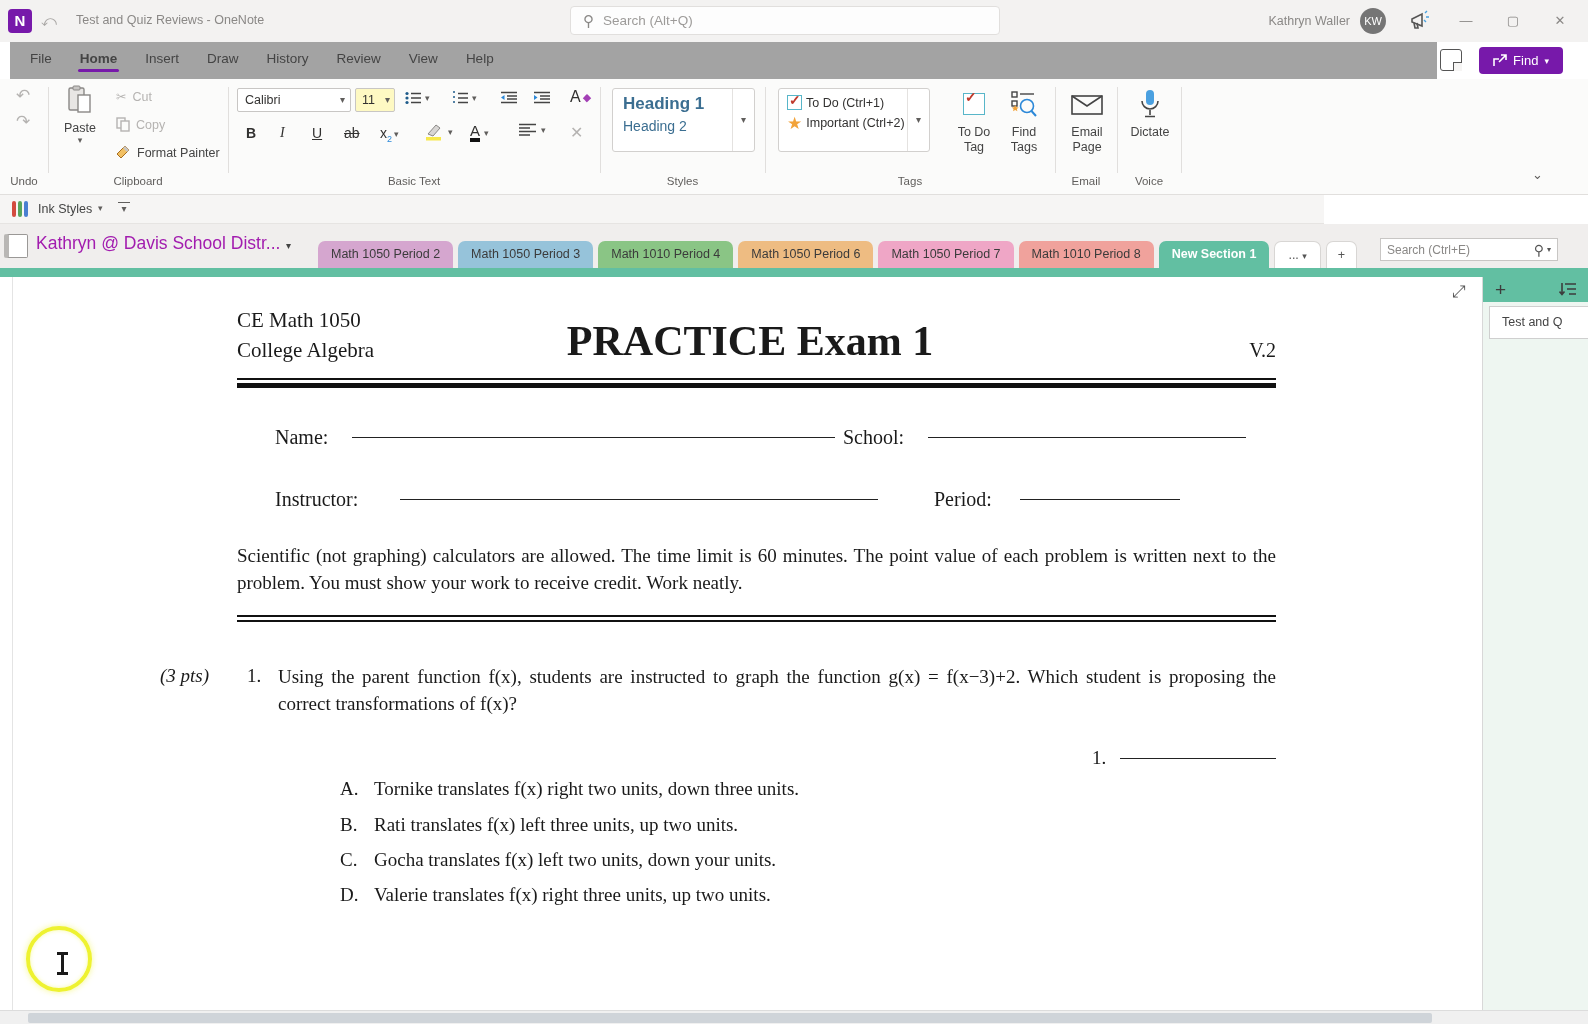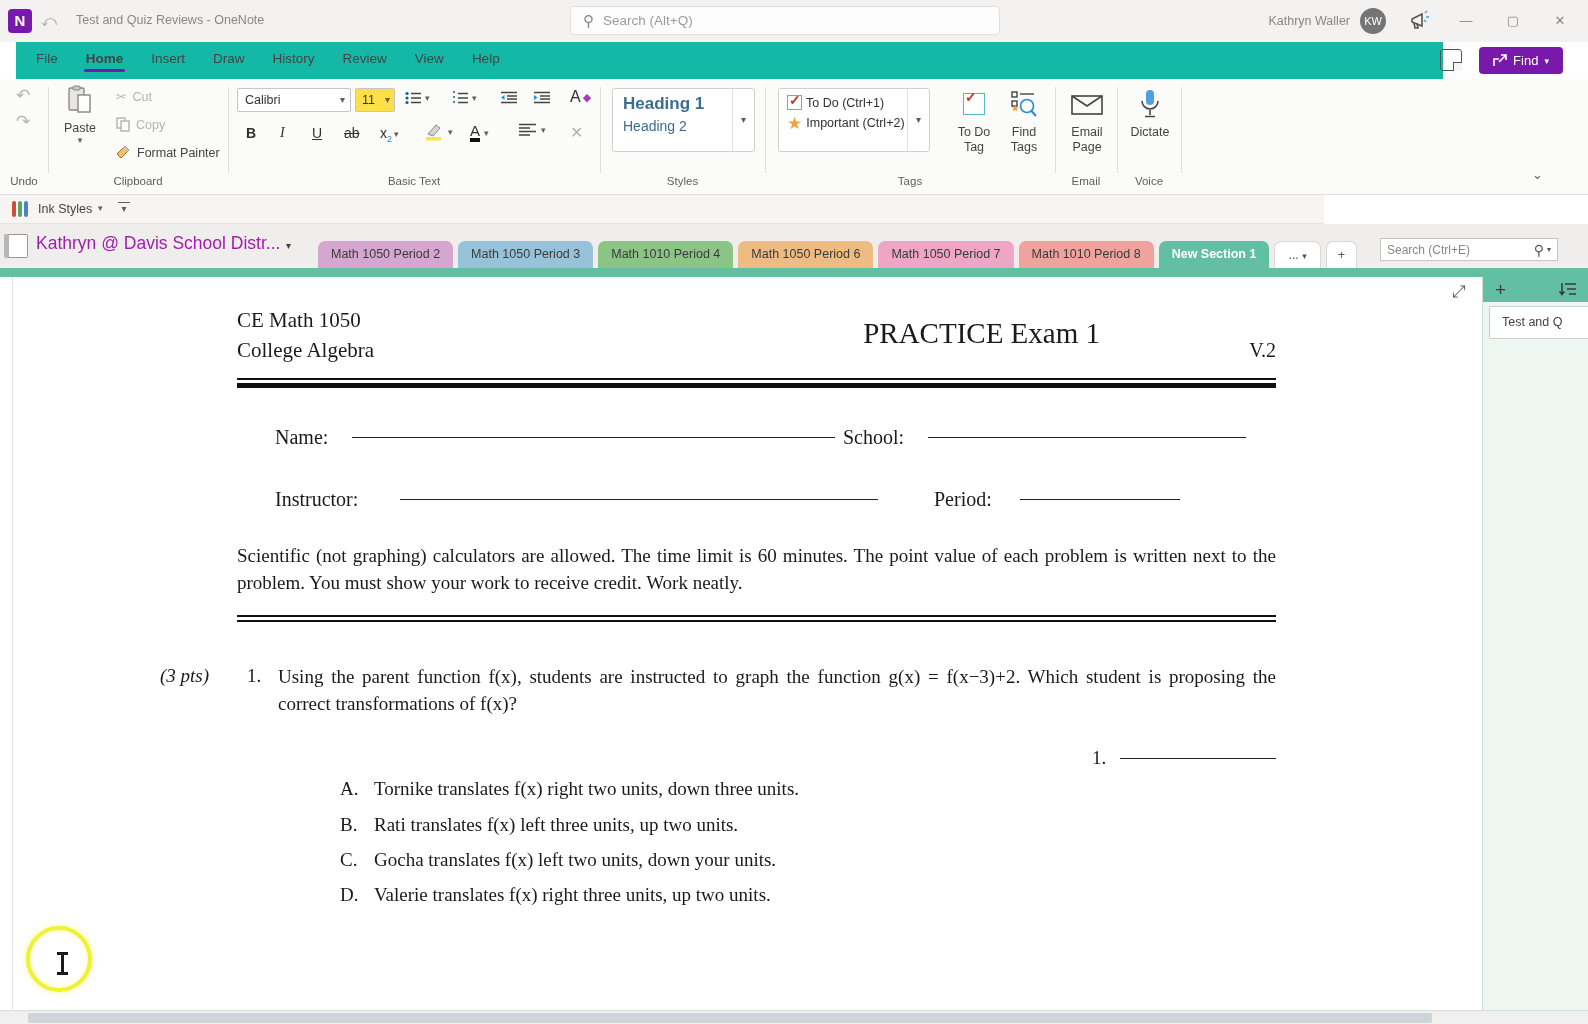--- a/index.html
+++ b/index.html
@@ -11,40 +11,40 @@
   .app-title { position:absolute; left:76px; top:13px; font-size:12.5px; color:#8a8886; }
   .tb-search { position:absolute; left:570px; top:6px; width:430px; height:29px; background:#fdfdfd; border:1px solid #e1dfdd; border-radius:4px; display:flex; align-items:center; padding:0 12px; gap:9px; }
   .tb-search .mag { color:#8a8886; font-size:15px; }
   .tb-search input { border:none; outline:none; background:transparent; font-size:13.5px; color:#605e5c; width:100%; }
   .tb-search input::placeholder { color:#9d9b99; }
   .user-name { position:absolute; left:1258px; top:14px; font-size:12.5px; color:#8a8886; width:92px; text-align:right; }
   .avatar { position:absolute; left:1360px; top:8px; width:26px; height:26px; border-radius:50%; background:#757575; color:#fff; font-size:11px; text-align:center; line-height:26px; }
   .megaphone { position:absolute; left:1408px; top:10px; width:24px; height:22px; }
   .win-btn { position:absolute; top:0; width:46px; height:42px; text-align:center; line-height:42px; color:#8a8886; font-size:13px; }
   
-  .menubar { position:absolute; left:16px; top:42px; width:1427px; height:37px; background:#14b8a6; }
+  .menubar { position:absolute; left:10px; top:42px; width:1427px; height:37px; background:#a3a3a3; }
   .menu-item { float:left; font-size:13.5px; color:#444; padding:9px 14px 8px; position:relative; }
   .menu-item.active { color:#444; font-weight:bold; }
   .menu-item.active::after { content:""; position:absolute; left:12px; right:12px; bottom:2px; height:3px; background:#7719aa; border-radius:2px; }
   .feed-icon { position:absolute; left:1440px; top:49px; width:22px; height:22px; border:1.6px solid #555; border-radius:3px; }
   .feed-icon::after { content:""; position:absolute; right:-1px; bottom:-1px; width:8px; height:8px; background:#f6f5f4; border-left:1.6px solid #555; border-top:1.6px solid #555; }
   .share-btn { position:absolute; left:1479px; top:47px; width:84px; height:27px; background:#7719aa; border-radius:4px; color:#fff; font-size:13px; display:flex; align-items:center; justify-content:center; gap:6px; }
   
   .ribbon { position:absolute; left:0; top:79px; width:1588px; height:116px; background:#fbfbfa; border-bottom:1px solid #e1dfdd; }
   .rb-sep { position:absolute; top:8px; height:86px; width:1px; background:#e1dfdd; }
   .rb-label { position:absolute; top:96px; font-size:11.5px; color:#605e5c; text-align:center; }
   .undo-ic { position:absolute; font-size:17px; color:#b5b3b1; }
   .paste { position:absolute; left:58px; top:6px; width:44px; text-align:center; font-size:12.5px; color:#444; }
   .paste .clip { margin:0 auto 3px; }
   .small-cmd { position:absolute; display:flex; align-items:center; gap:6px; font-size:12.5px; }
   .gray { color:#b5b3b1; }
   .dark { color:#444; }
   .fontbox { position:absolute; left:237px; top:9px; width:114px; height:24px; border:1px solid #c8c6c4; border-radius:2px; background:#fff; font-size:12.5px; color:#323130; line-height:22px; padding:0 7px; }
   .fontbox .chev { position:absolute; right:5px; top:0; color:#605e5c; font-size:10px; }
-  .sizebox { position:absolute; left:355px; top:9px; width:40px; height:24px; border:1px solid #c8c6c4; border-radius:2px; background:#fde047; font-size:12.5px; color:#323130; line-height:22px; padding:0 6px; }
+  .sizebox { position:absolute; left:355px; top:9px; width:40px; height:24px; border:1px solid #c8c6c4; border-radius:2px; background:#fef9c3; font-size:12.5px; color:#323130; line-height:22px; padding:0 6px; }
   .tglyph { font-size:14px; color:#323130; }
   .chev-s { font-size:9px; color:#605e5c; }
   .styles-gallery { position:absolute; left:612px; top:9px; width:143px; height:64px; border:1px solid #d2d0ce; border-radius:3px; background:#fff; }
   .styles-gallery .h1 { font-size:17px; color:#3b6e91; font-weight:600; padding:5px 0 2px 10px; }
   .styles-gallery .h2 { font-size:14px; color:#3b6e91; padding:2px 0 0 10px; }
   .gal-chev { position:absolute; right:0; top:0; bottom:0; width:22px; border-left:1px solid #e4e2e0; color:#605e5c; font-size:10px; text-align:center; line-height:62px; }
   .tags-gallery { position:absolute; left:778px; top:9px; width:152px; height:64px; border:1px solid #d2d0ce; border-radius:3px; background:#fff; }
   .tag-row { display:flex; align-items:center; gap:4px; padding:6px 0 0 8px; font-size:12.5px; color:#323130; }
   .cbx { width:15px; height:15px; border:1.5px solid #58b6c9; background:#fff; position:relative; flex:none; }
   .cbx::after { content:"✓"; position:absolute; left:1px; top:-4px; color:#c0392b; font-size:14px; font-weight:bold; }
@@ -78,21 +78,21 @@
   .canvas { position:absolute; left:0; top:277px; width:1482px; height:733px; background:#fff; }
   .page-edge { position:absolute; left:12px; top:0; bottom:0; width:1px; background:#e4e4e4; }
   .expand-ic { position:absolute; left:1452px; top:5px; font-size:17px; color:#555; }
   .sidebar { position:absolute; left:1482px; top:277px; width:106px; height:733px; background:#eef6f1; border-left:1px solid #d8d8d8; }
   .sb-head { position:absolute; left:0; top:0; width:106px; height:25px; display:flex; align-items:center; justify-content:space-between; padding:0 12px; }
   .sb-plus { font-size:19px; color:#3d3d3d; }
   .page-item { position:absolute; left:6px; top:29px; width:100px; height:33px; background:#fff; border:1px solid #cfcfcf; border-right:none; font-size:12.5px; color:#444; line-height:31px; padding-left:12px; }
   
   .doc { position:absolute; left:0; top:0; width:1482px; height:733px; font-family:"Liberation Serif","DejaVu Serif",serif; color:#1a1a1a; }
   .course { position:absolute; left:237px; top:28px; font-size:21px; line-height:30px; }
-  .exam-title { position:absolute; left:400px; top:40px; width:700px; text-align:right; font-size:29px; }
+  .exam-title { position:absolute; left:400px; top:40px; width:700px; text-align:center; font-size:42px;font-weight:bold; }
   .version { position:absolute; left:1200px; top:62px; width:76px; text-align:right; font-size:20px; }
   .rule-thin { position:absolute; left:237px; width:1039px; height:2px; background:#111; }
   .rule-thick { position:absolute; left:237px; width:1039px; height:5px; background:#111; }
   .field-label { position:absolute; font-size:20px; }
   .blank { position:absolute; border-bottom:1.6px solid #222; height:20px; }
   .para { position:absolute; left:237px; top:266px; width:1039px; font-size:19px; line-height:26.5px; text-align:justify; }
   .q-pts { position:absolute; left:160px; top:388px; font-size:19px; font-style:italic; }
   .q-num { position:absolute; left:247px; top:388px; font-size:19px; }
   .q-text { position:absolute; left:278px; top:386px; width:998px; font-size:19px; line-height:27px; text-align:justify; }
   .ans-num { position:absolute; left:1092px; top:470px; font-size:19px; }

